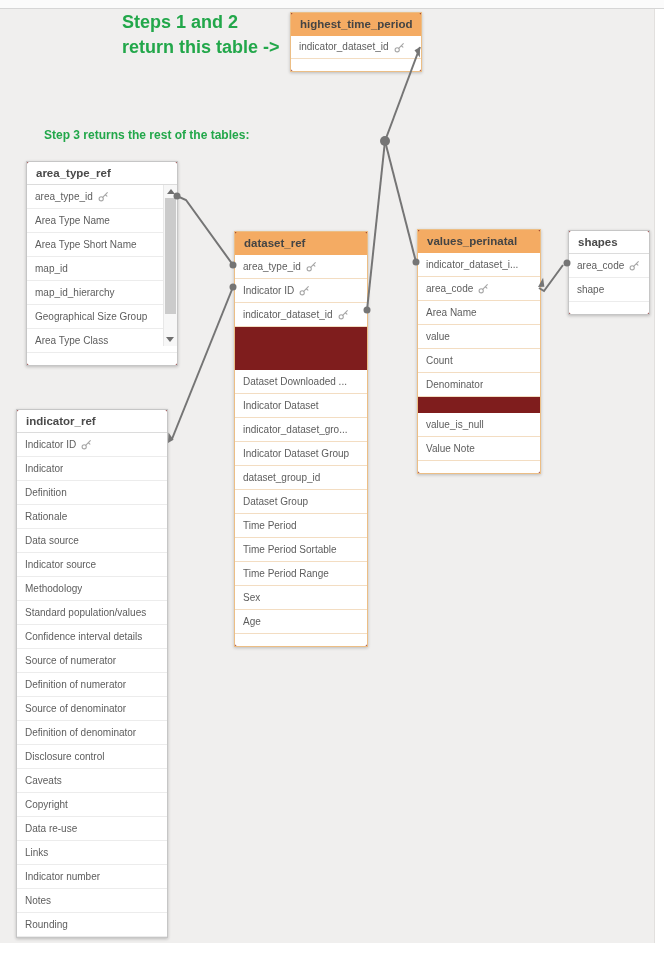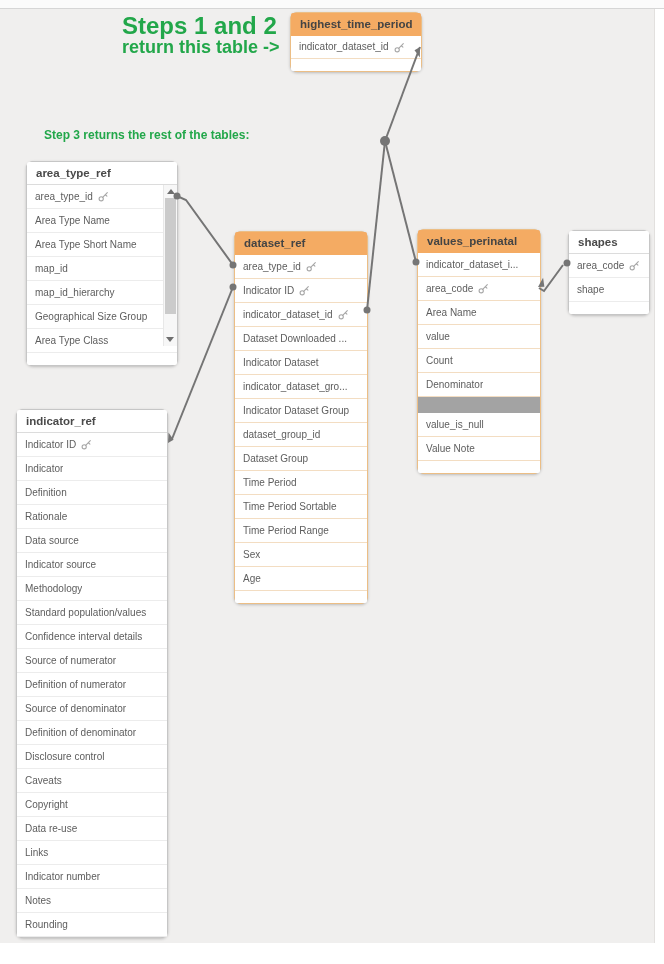--- a/index.html
+++ b/index.html
@@ -1,21 +1,21 @@
 <!DOCTYPE html>
 <html><head>
 <meta charset="utf-8">
 <style>
   html,body{margin:0;padding:0}
   body{width:664px;height:964px;background:#ffffff;font-family:"Liberation Sans",sans-serif;position:relative;overflow:hidden}
   #topbar{position:absolute;left:0;top:0;width:664px;height:8px;background:#fbfbfb;border-bottom:1px solid #d6d6d6}
   #canvas{position:absolute;left:0;top:9px;width:654px;height:934px;background:#f0efee;border-right:1px solid #e2e0de;overflow:hidden}
   #wires{position:absolute;left:0;top:0;width:654px;height:934px;pointer-events:none;z-index:5}
   .note{position:absolute;font-weight:700;color:#22a74a;font-size:18px;white-space:pre;z-index:2}
-  .tbl{position:absolute;background:#a3a3a3;border:1px solid #c6c6c6;border-radius:7px;box-shadow:0 1px 3px rgba(0,0,0,.22);z-index:3}
+  .tbl{position:absolute;background:#7f1d1d;border:1px solid #c6c6c6;border-radius:0;box-shadow:0 1px 3px rgba(0,0,0,.22);z-index:3}
   .tbl .hd{height:22px;line-height:22px;padding:0 9px;font-size:11.5px;font-weight:700;color:#4a4a4a;background:#fff;
            border-bottom:1px solid #dcdcdc;border-radius:2px 2px 0 0;white-space:nowrap;overflow:hidden}
   .tbl.hl{border-color:#ecbe85}
   .tbl.hl .hd{background:#f4ab63;border-bottom-color:#f4ab63;color:#444}
   .row{line-height:23px;height:23px;padding:0 8px;font-size:10px;color:#5d5d5d;border-bottom:1px solid #ececec;
        white-space:nowrap;overflow:hidden;background:#fff;display:flex;align-items:center}
   .hl .row{border-bottom-color:#f3ddc2}
   .row .lbl{overflow:hidden;white-space:nowrap}
   .row svg.key{margin-left:5px;flex:0 0 auto}
   .ft{height:12px;background:#fff;border-radius:0 0 2px 2px}
@@ -41,21 +41,21 @@
       <circle cx="367" cy="301" r="3.5" fill="#757575"></circle>
       <circle cx="416" cy="253" r="3.5" fill="#757575"></circle>
       <circle cx="177" cy="187" r="3.5" fill="#757575"></circle>
       <circle cx="233" cy="256" r="3.5" fill="#757575"></circle>
       <circle cx="233" cy="278" r="3.5" fill="#757575"></circle>
       <circle cx="567" cy="254" r="3.5" fill="#757575"></circle>
       <path d="M0,0 L-10,3.5 L-5,-4 Z" fill="#757575" transform="translate(420,38) rotate(-70)"></path>
       <path d="M0,0 L-10,3.5 L-5,-4 Z" fill="#757575" transform="translate(168,434) rotate(112)"></path>
       <path d="M0,0 L-10,3.5 L-5,-4 Z" fill="#757575" transform="translate(538,278) rotate(138)"></path>
     </svg>
-<div class="note" style="left: 122px; top: 3px; font-size: 24px;">Steps 1 and 2</div>
+<div class="note" style="left: 122px; top: 3px; font-size: 18px;">Steps 1 and 2</div>
     <div class="note" style="left: 122px; top: 28px; font-size: 18px;">return this table -&gt;</div>
     <div class="note" style="left: 44px; top: 119px; font-size: 12px;">Step 3 returns the rest of the tables:</div>
     <div class="tbl hl" style="left: 290px; top: 3px; width: 130px;">
       <div class="hd">highest_time_period</div>
       <div class="row" style="height: 22px; line-height: 22px;">
         <span class="lbl">indicator_dataset_id</span>
         <svg class="key" width="11" height="11" viewBox="0 0 11 11">
           <circle cx="3.2" cy="7.8" r="2.1" fill="none" stroke="#a6a6a6" stroke-width="1.1"></circle>
           <path d="M4.7 6.3 L9.3 1.7 M7.4 3.6 L8.9 5.1" fill="none" stroke="#a6a6a6" stroke-width="1.1" stroke-linecap="round"></path>
         </svg>
@@ -112,21 +112,21 @@
           <path d="M4.7 6.3 L9.3 1.7 M7.4 3.6 L8.9 5.1" fill="none" stroke="#a6a6a6" stroke-width="1.1" stroke-linecap="round"></path>
         </svg>
       </div>
       <div class="row" style="height: 23px; line-height: 23px;">
         <span class="lbl">indicator_dataset_id</span>
         <svg class="key" width="11" height="11" viewBox="0 0 11 11">
           <circle cx="3.2" cy="7.8" r="2.1" fill="none" stroke="#a6a6a6" stroke-width="1.1"></circle>
           <path d="M4.7 6.3 L9.3 1.7 M7.4 3.6 L8.9 5.1" fill="none" stroke="#a6a6a6" stroke-width="1.1" stroke-linecap="round"></path>
         </svg>
       </div>
-      <div class="row" style="height: 23px; line-height: 23px;">
+      <div class="row" style="height: 23px; line-height: 23px; margin-top: 43px;">
         <span class="lbl">Dataset Downloaded ...</span>
       </div>
       <div class="row" style="height: 23px; line-height: 23px;">
         <span class="lbl">Indicator Dataset</span>
       </div>
       <div class="row" style="height: 23px; line-height: 23px;">
         <span class="lbl">indicator_dataset_gro...</span>
       </div>
       <div class="row" style="height: 23px; line-height: 23px;">
         <span class="lbl">Indicator Dataset Group</span>

